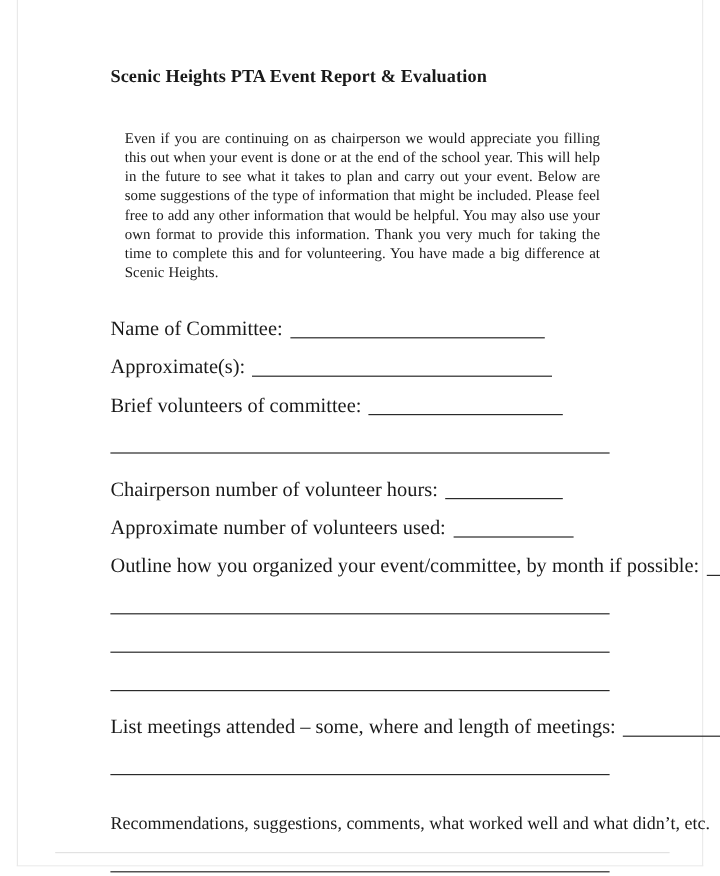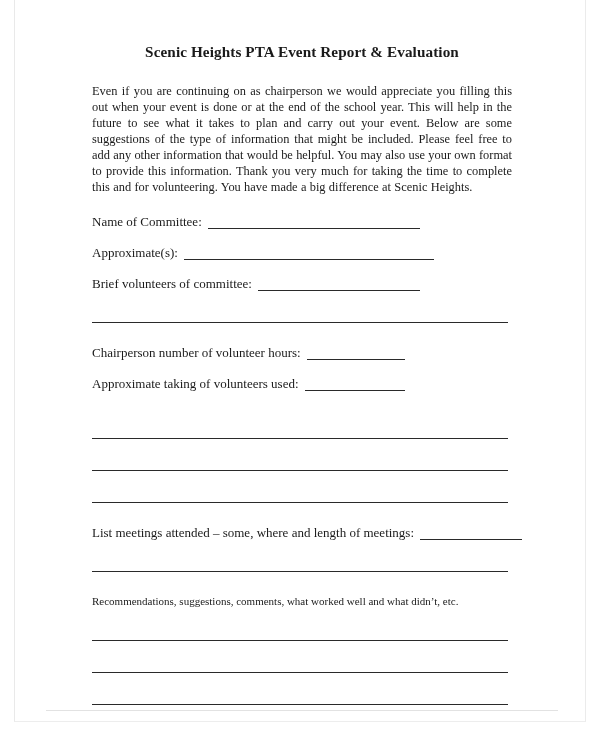--- a/index.html
+++ b/index.html
@@ -42,43 +42,42 @@
   #content {
     position: absolute;
     left: 92px;
     top: 0;
     width: 420px;
   }
 
   .doc-title {
     font-size: 15.2px;
     font-weight: bold;
-    text-align: center;
     letter-spacing: 0.1px;
     margin: 0;
-    padding-top: 44px;
+    padding-top: 56px;
     line-height: 1.1;
     white-space: nowrap;
   }
 
   .intro-paragraph {
     font-size: 12.4px;
     line-height: 16.05px;
     text-align: justify;
-    margin: 0;
+    margin: 12px;
     padding-top: 22px;
     word-spacing: 0.2px;
   }
 
   
   .form-section {
     padding-top: 19px;
   }
   .field-row {
-    font-size: 13px;
+    font-size: 17px;
     line-height: 15px;
     white-space: nowrap;
     display: block;
     position: relative;
   }
   .field-label {
     display: inline;
   }
   
   .rule {
@@ -94,23 +93,24 @@
     display: block;
     width: 416px;
     border-bottom: 1.1px solid #2a2a2a;
     height: 0;
   }
   .gap-sm { height: 16px; }
   .gap-md { height: 22px; }
   .gap-rule { height: 31px; }
 
   .text-line {
-    font-size: 11px;
+    font-size: 15px;
     line-height: 15px;
     white-space: nowrap;
+    margin-top: 12px;
   }
 </style>
 </head>
 <body>
 
 <div id="page-sheet"></div>
 <div id="bottom-divider"></div>
 
 <div id="content">
 
@@ -141,25 +141,28 @@
 
     <div class="gap-md"></div>
 
     <div class="field-row">
       <span class="field-label">Chairperson number of volunteer hours:</span><span class="rule rule-inline" style="width:98px;"></span>
     </div>
 
     <div class="gap-sm"></div>
 
     <div class="field-row">
-      <span class="field-label">Approximate taking of volunteers used:</span><span class="rule rule-inline" style="width:100px;"></span>
+      <span class="field-label">Approximate number of volunteers used:</span><span class="rule rule-inline" style="width:100px;"></span>
     </div>
 
     <div class="gap-sm"></div>
 
+    <div class="field-row">
+      <span class="field-label">Outline how you organized your event/committee, by month if possible:</span><span class="rule rule-short"></span>
+    </div>
 
     <div class="gap-rule"></div>
     <div class="rule-full"></div>
     <div class="gap-rule"></div>
     <div class="rule-full"></div>
     <div class="gap-rule"></div>
     <div class="rule-full"></div>
 
     <div class="gap-md"></div>
 

